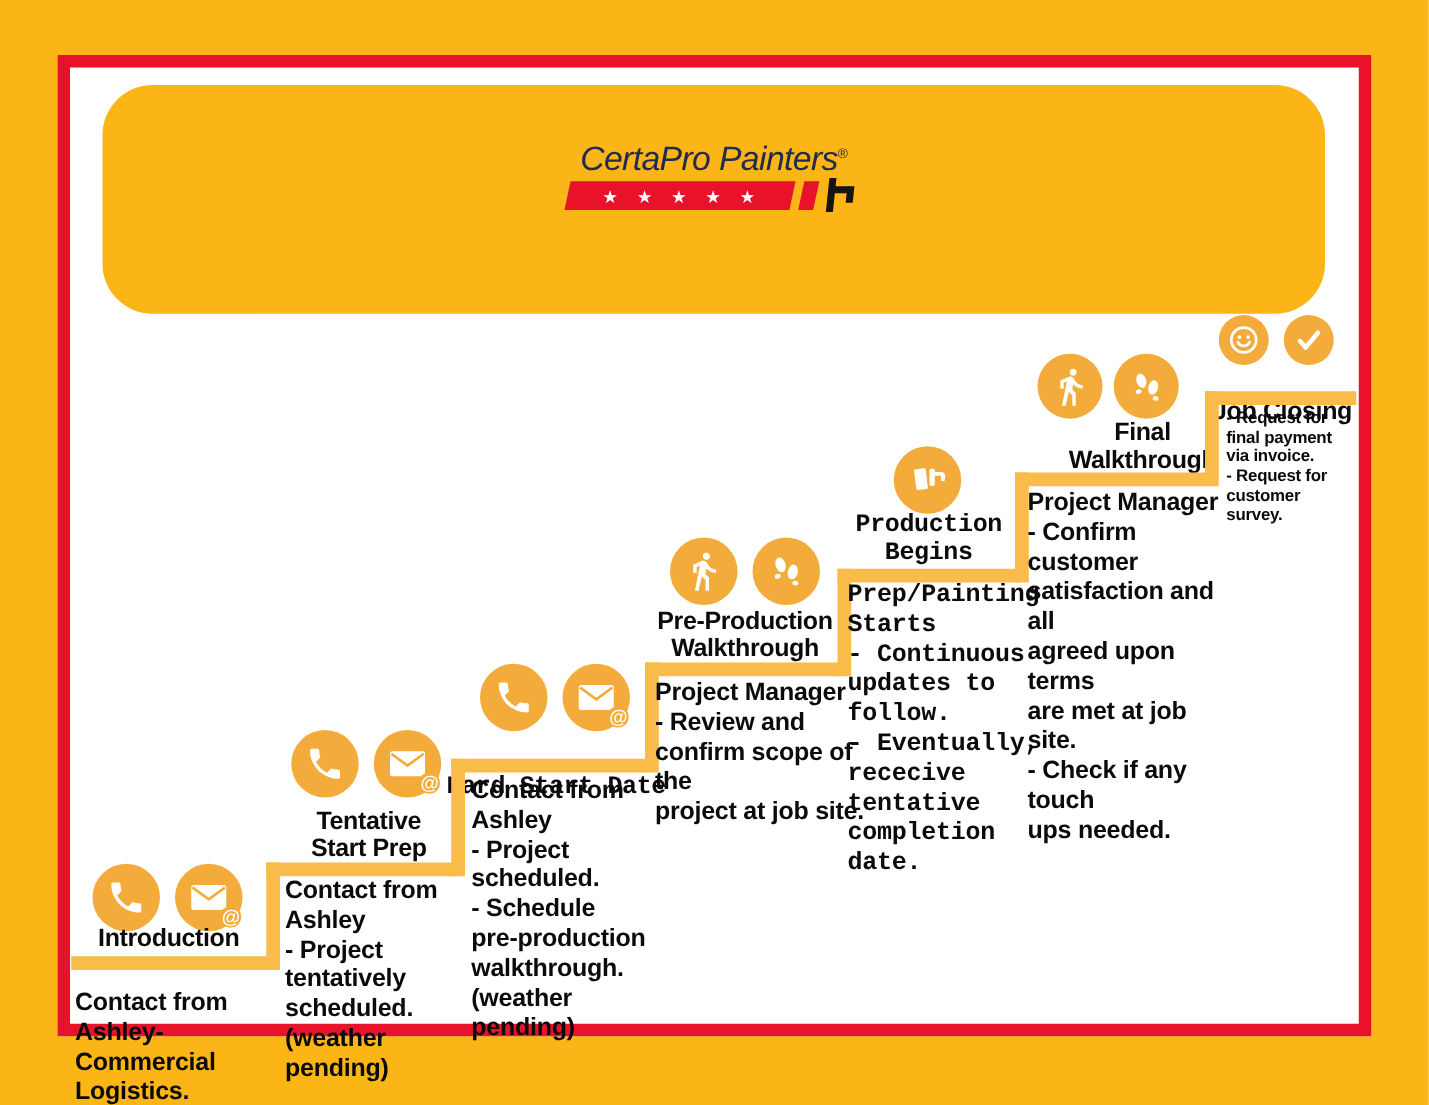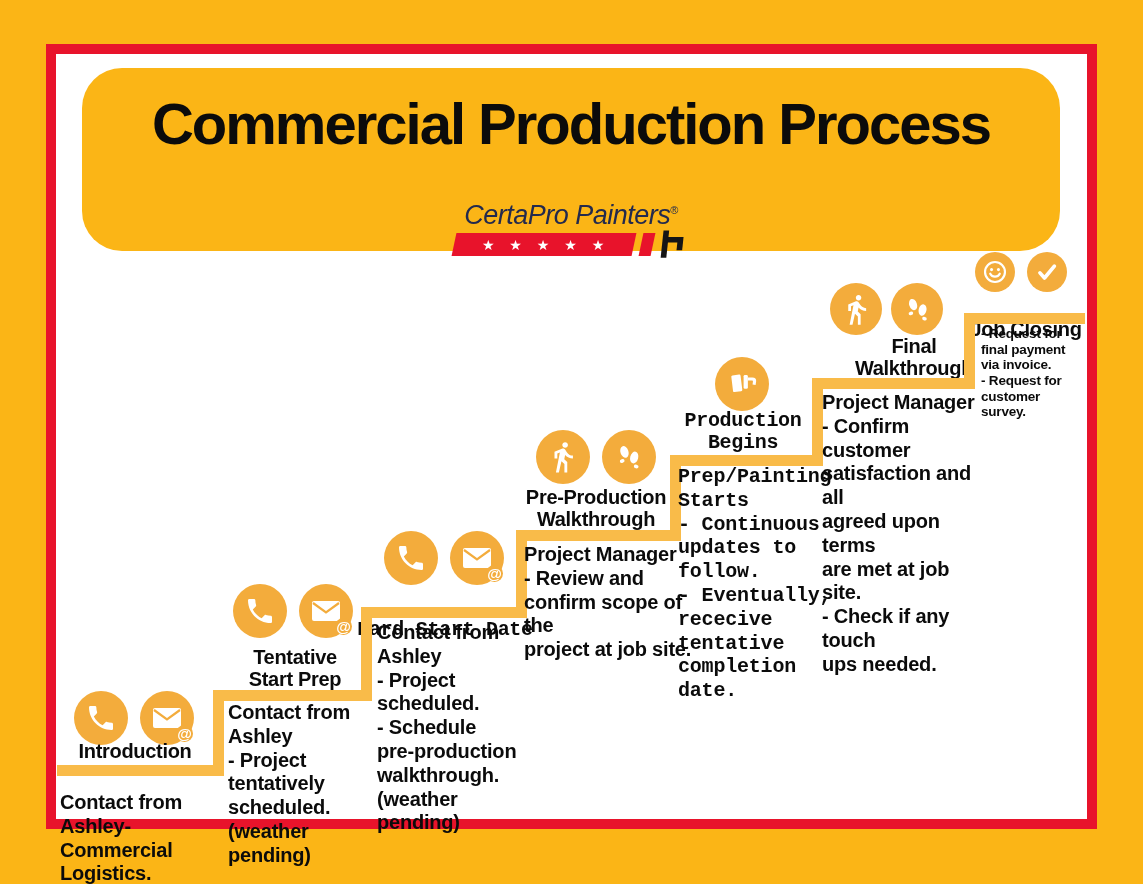--- a/index.html
+++ b/index.html
@@ -113,21 +113,20 @@
   .s7 .vbar { left:964px; top:313px; width:11px; height:76px; }
   .s7 .step-desc { left:981px; top:326px; width:112px; }
 </style>
 </head>
 <body>
 
 <div class="poster">
   <div class="panel"></div>
 
   <div class="header">
-    <div class="page-title">Commercial Production Process</div>
     <div class="brand">
       <div class="brand-name"><span>CertaPro Painters</span><span class="reg">®</span></div>
       <div class="banner-row">
         <div class="star-bar">
           <span>★ ★ ★ ★ ★</span>
         </div>
         <div class="red-tab"></div>
         <svg class="logo-roller" width="32" height="29" viewBox="0 0 34 30">
           <g fill="#151515" transform="skewX(-6)">
             <rect x="8" y="0" width="6" height="29"></rect>

